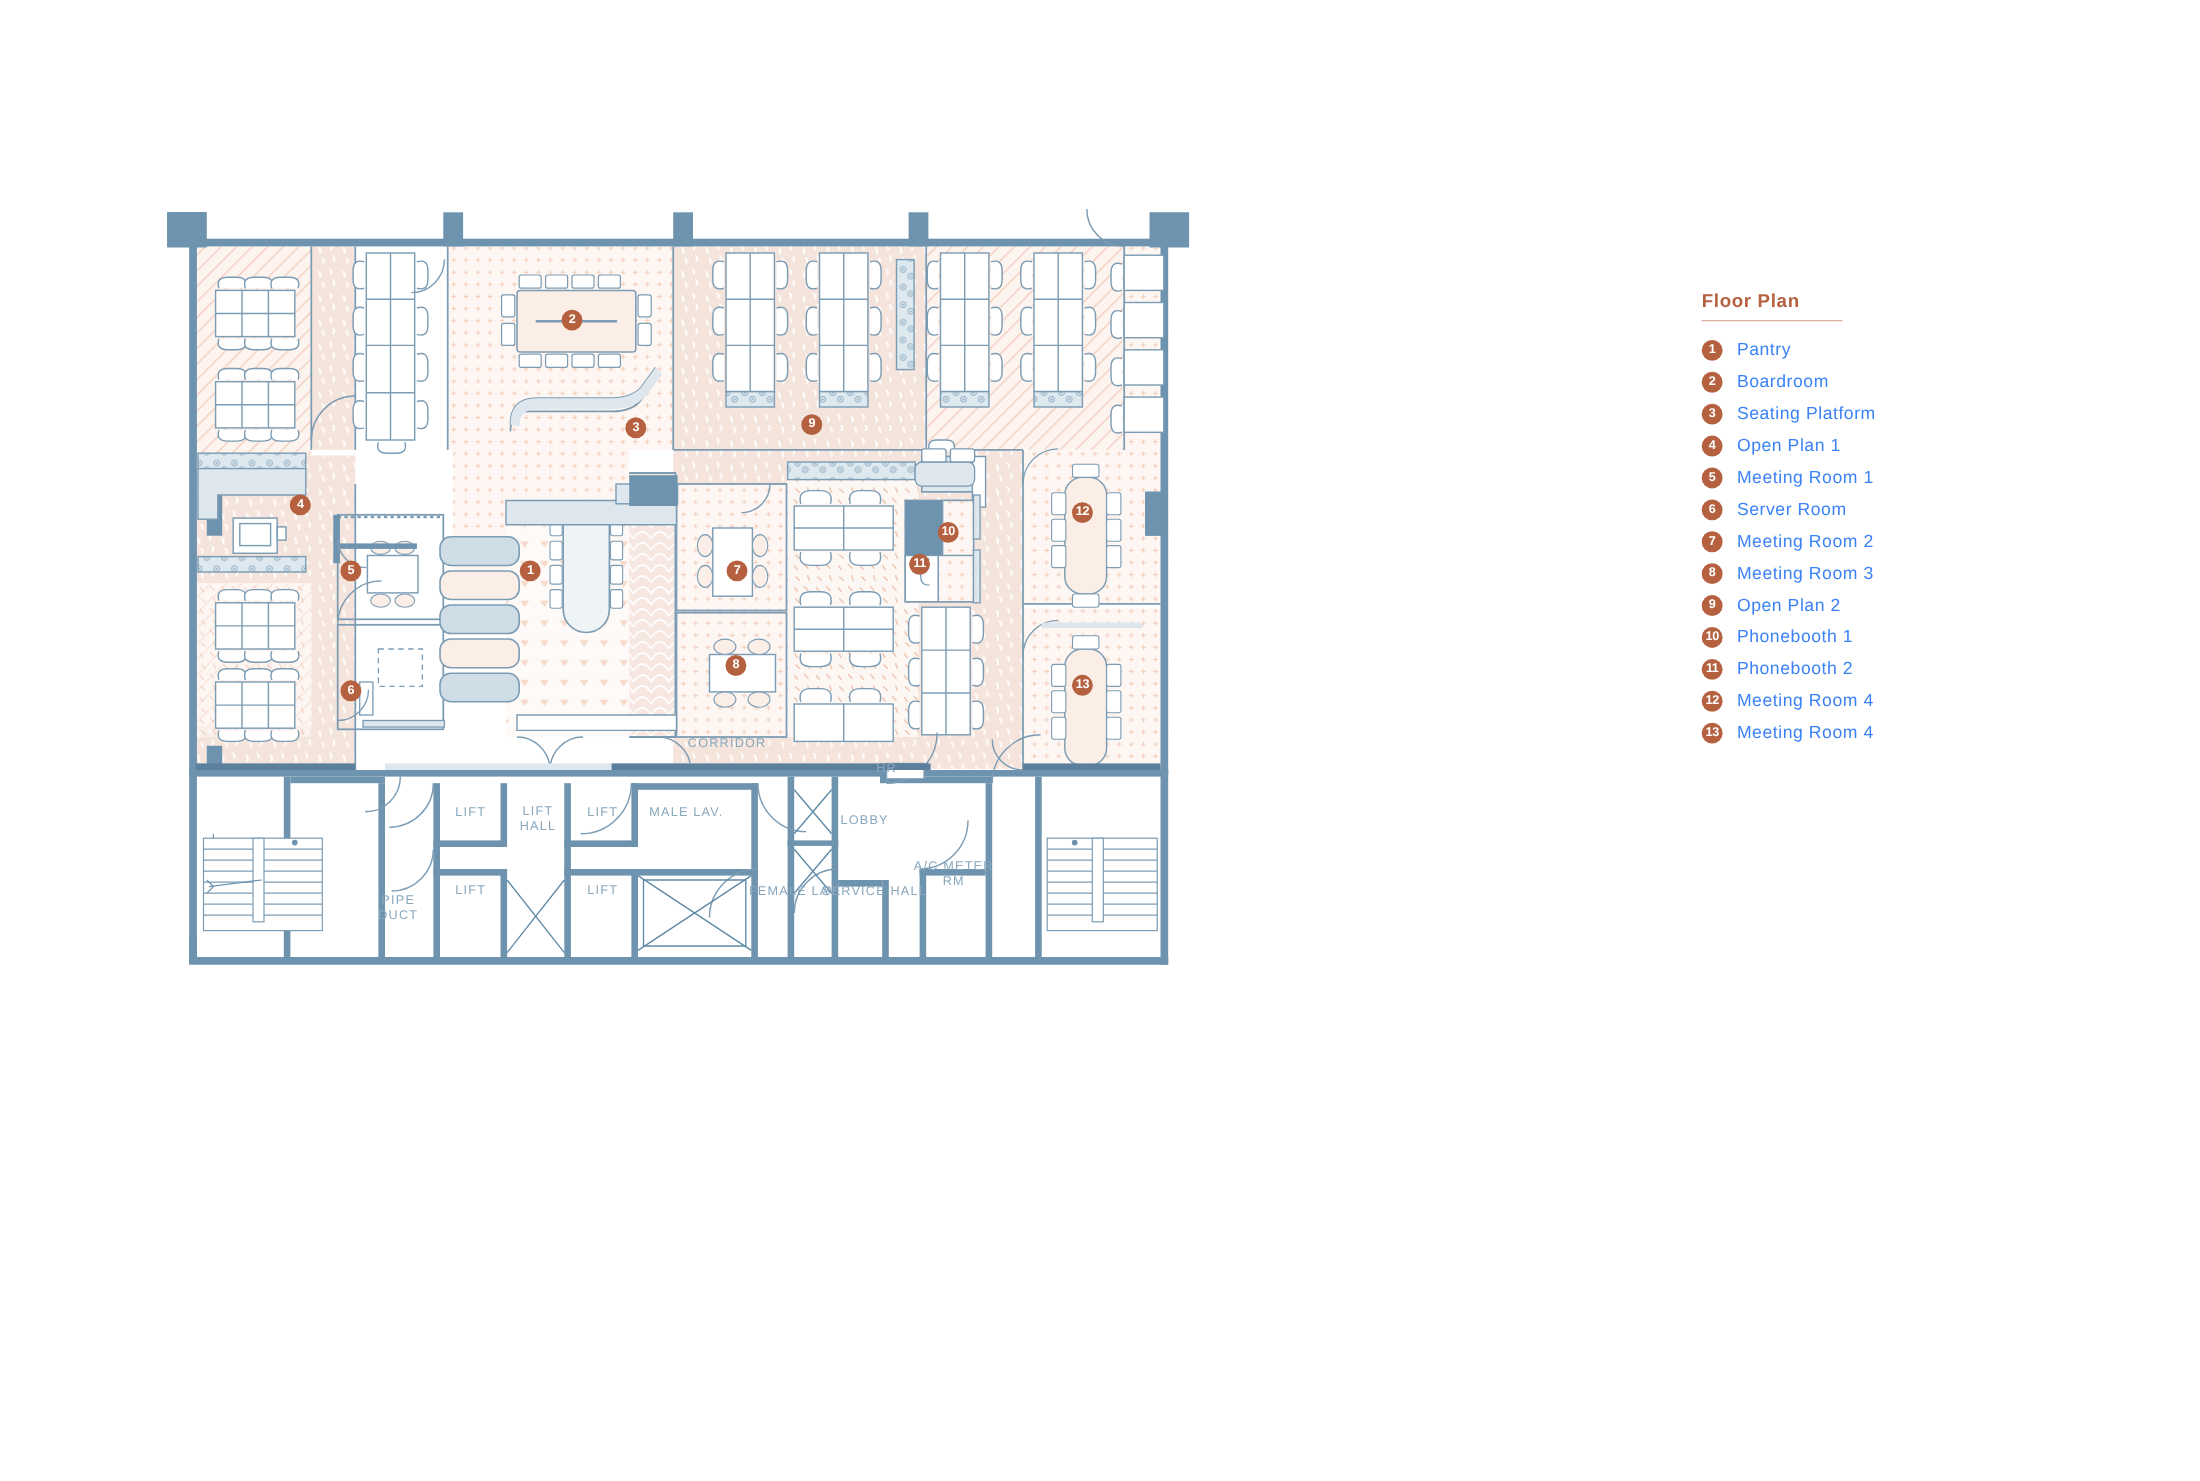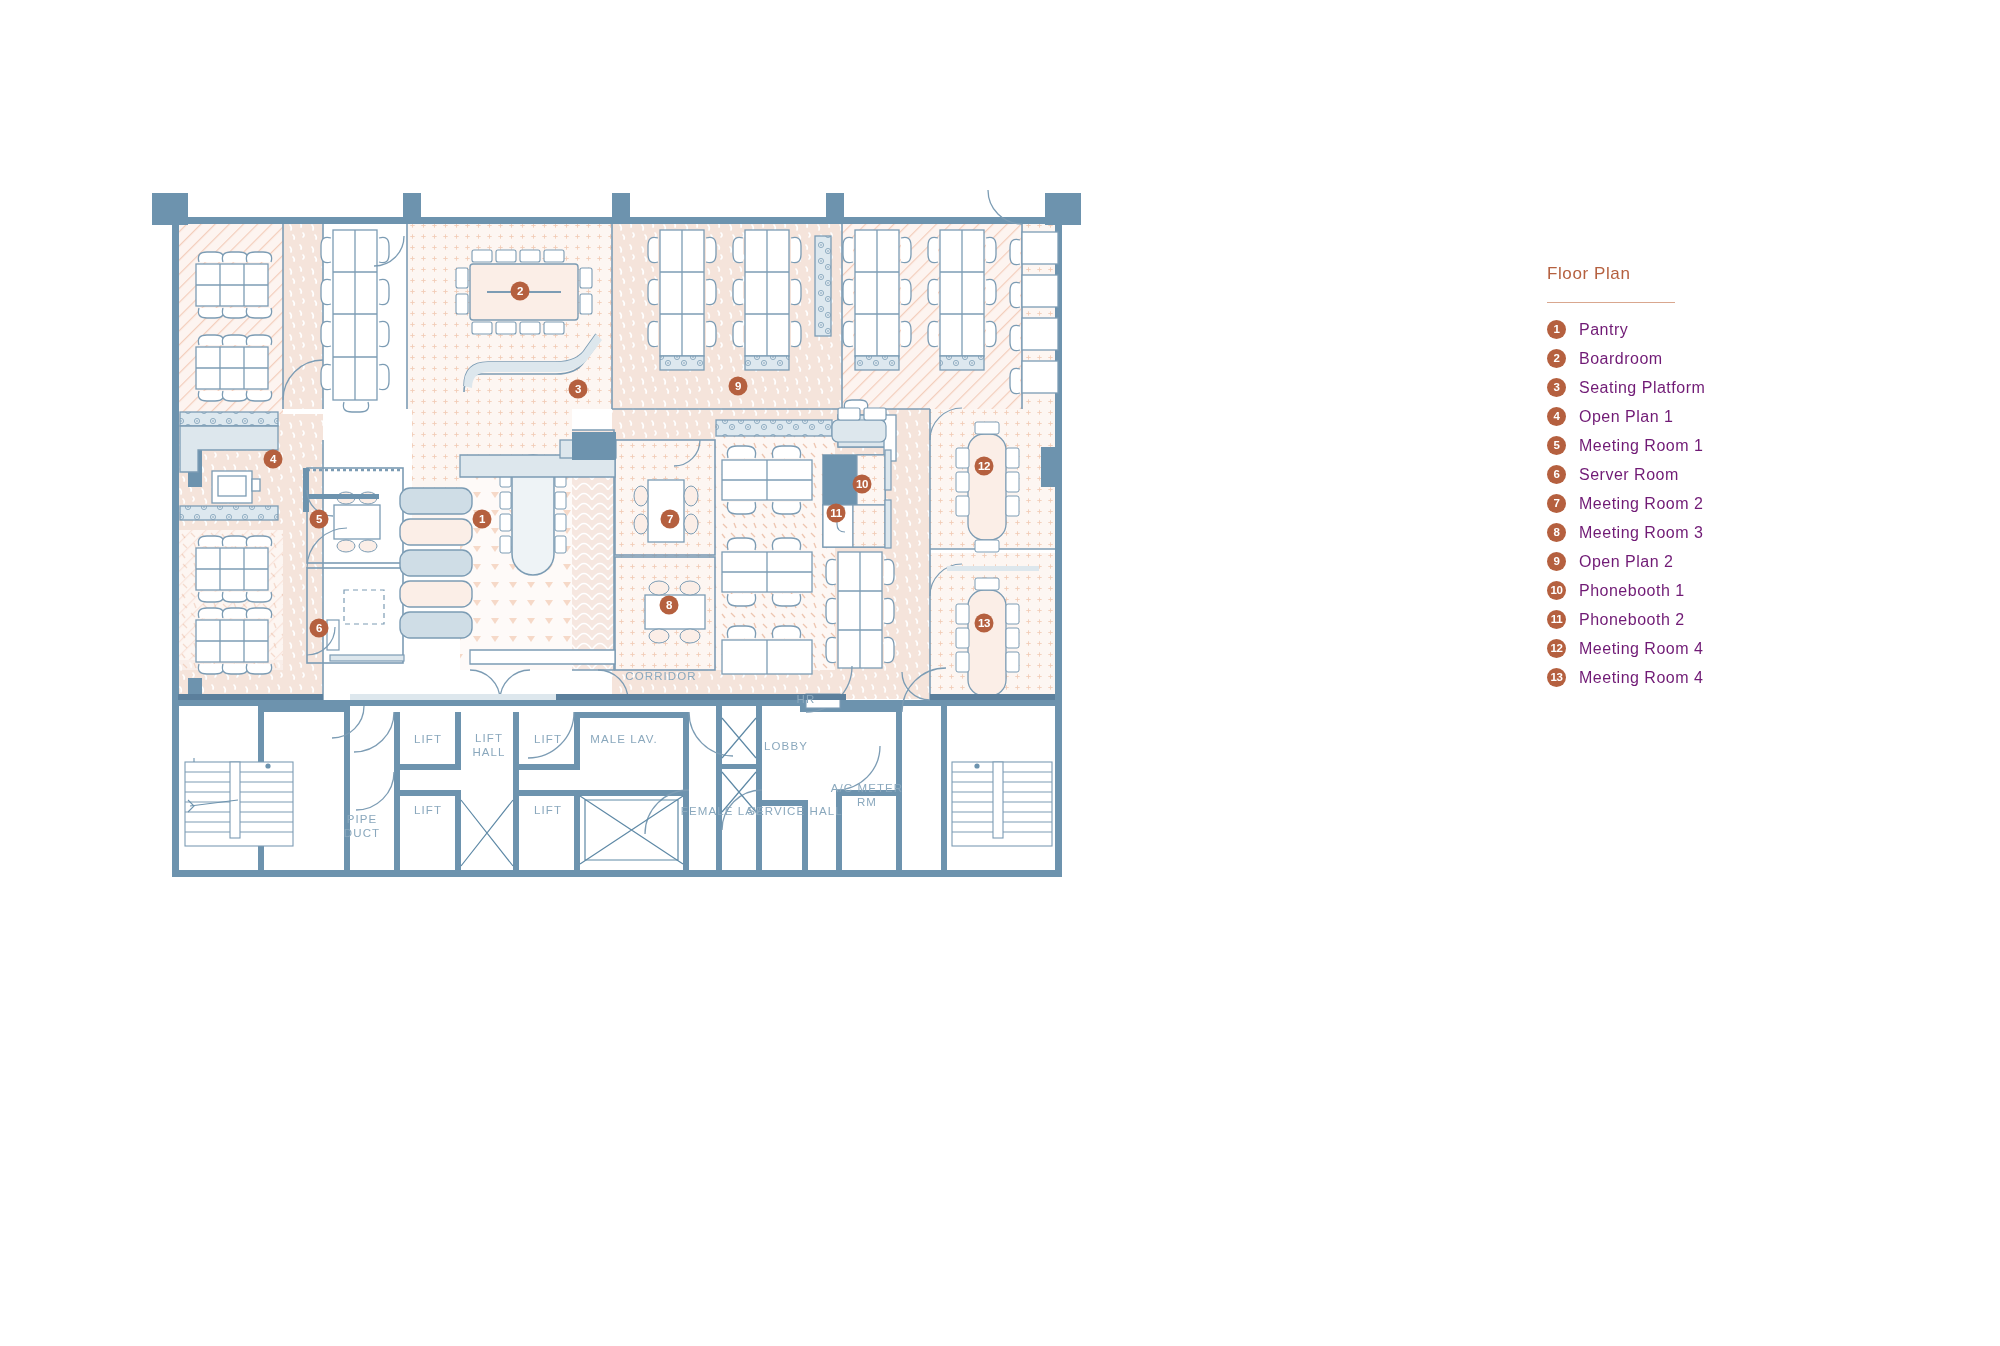--- a/index.html
+++ b/index.html
@@ -4,31 +4,32 @@
 <style>
   html,body{margin:0;padding:0;background:#ffffff;}
   body{width:2000px;height:1346px;font-family:"Liberation Sans",sans-serif;overflow:hidden;}
 
   #stage{position:relative;width:2000px;height:1346px;background:#fff;}
 
   
   #legend{position:absolute;left:1547px;top:264px;width:230px;}
   #legend .legend-title{
     font-size:17px;color:#b5603f;letter-spacing:.6px;
-    padding-bottom:18px;border-bottom:1.4px solid #d9a78f;width:128px;
+    padding-bottom:7px;border-bottom:1.4px solid #d9a78f;width:128px;
     font-family:"Liberation Sans",sans-serif;
+    font-weight:bold;
   }
   #legend ul{list-style:none;margin:0;padding:0;margin-top:12px;}
   #legend li{display:flex;align-items:center;height:29px;}
   #legend .num{
     width:19px;height:19px;border-radius:50%;background:#b5603f;color:#fff;
     font-size:11.5px;line-height:19px;text-align:center;flex:0 0 19px;
     font-family:"Liberation Sans",sans-serif;font-weight:bold;letter-spacing:-0.4px;
   }
-  #legend .lbl{margin-left:13px;font-size:16px;color:#701a75;letter-spacing:.5px;}
+  #legend .lbl{margin-left:13px;font-size:16px;color:#3b82f6;letter-spacing:.5px;}
 
   
   #plan{position:absolute;left:0;top:0;width:1450px;height:1100px;}
   #plan svg{display:block;}
 
   
   .marker{
     position:absolute;width:19px;height:19px;border-radius:50%;
     background:#b5603f;color:#fff;font-size:11.5px;line-height:19px;
     text-align:center;font-weight:bold;letter-spacing:-0.4px;

